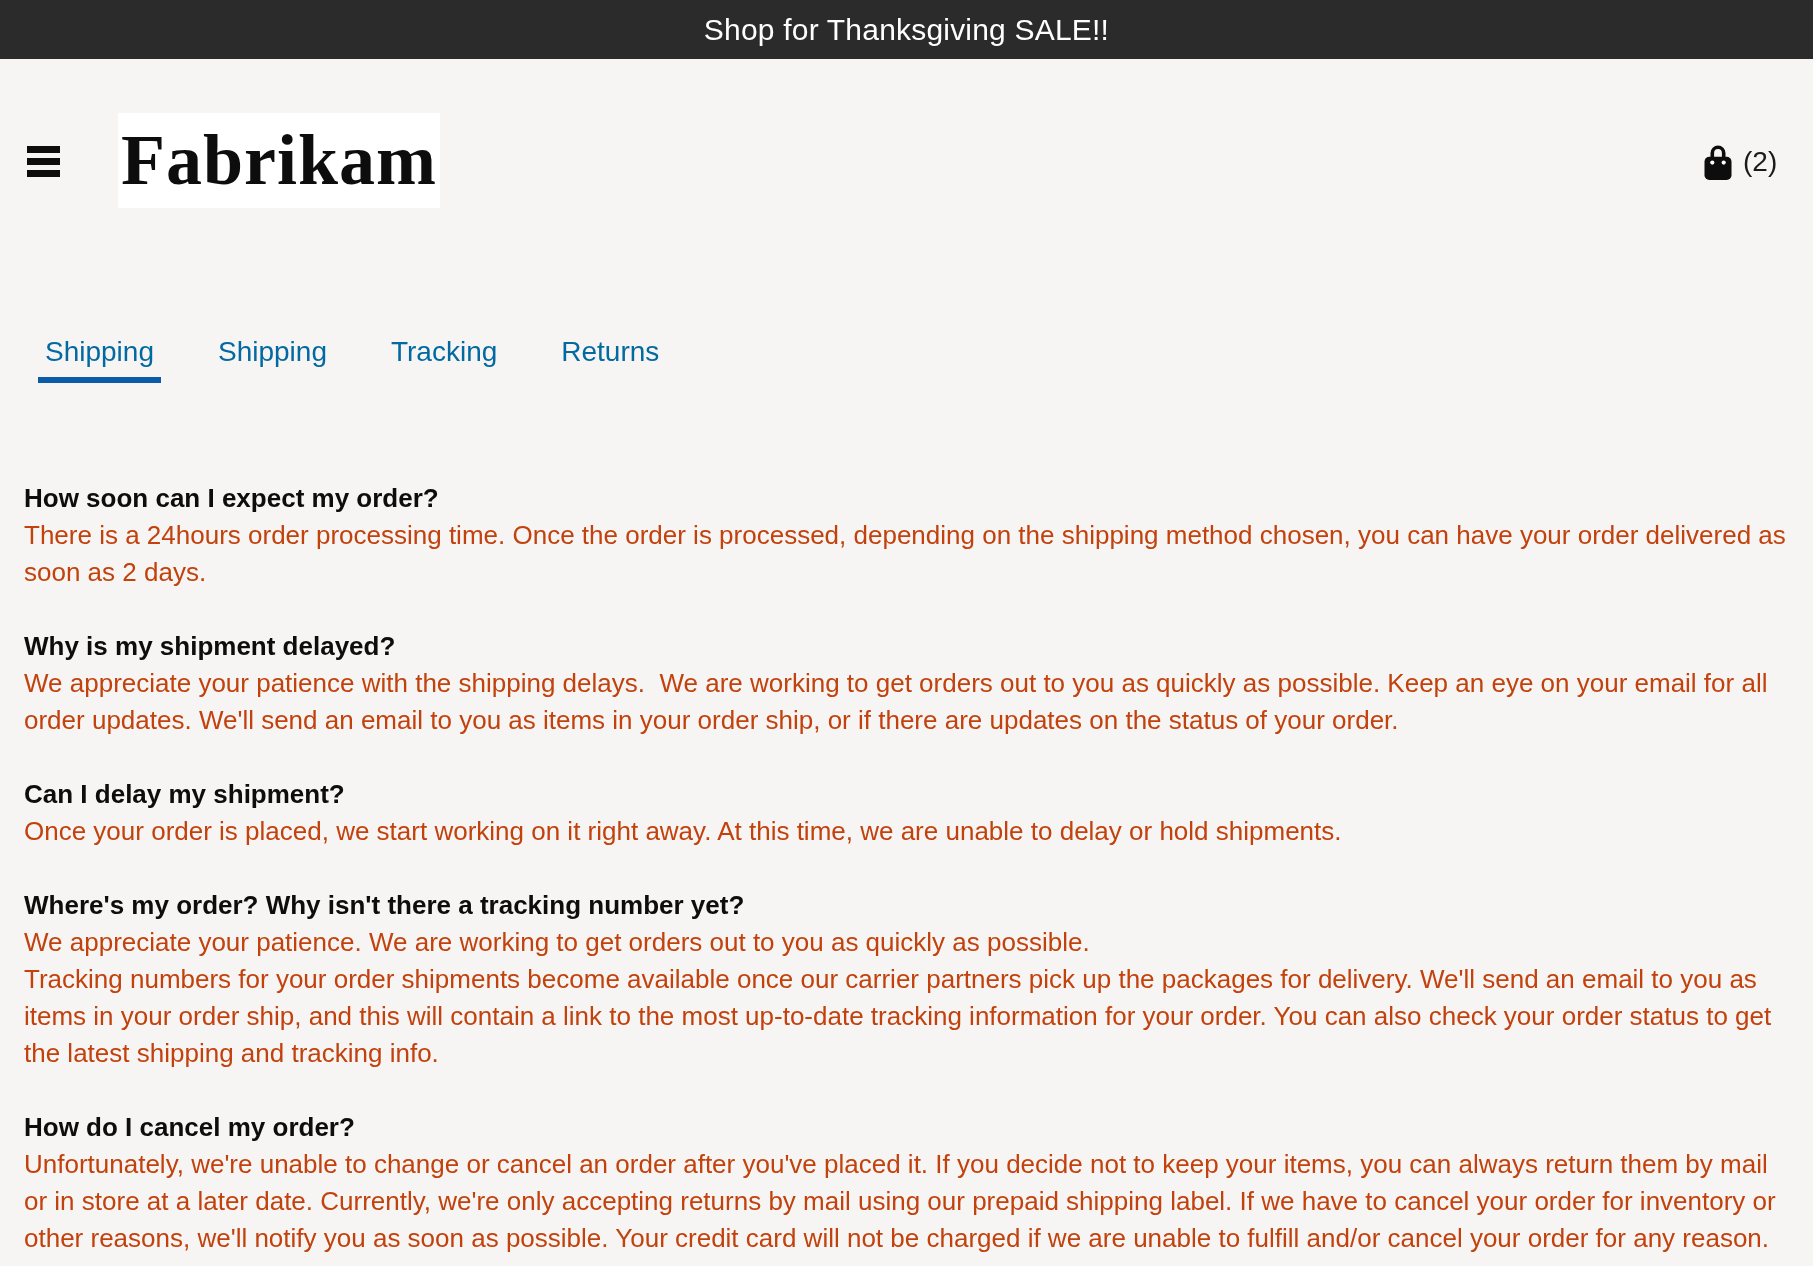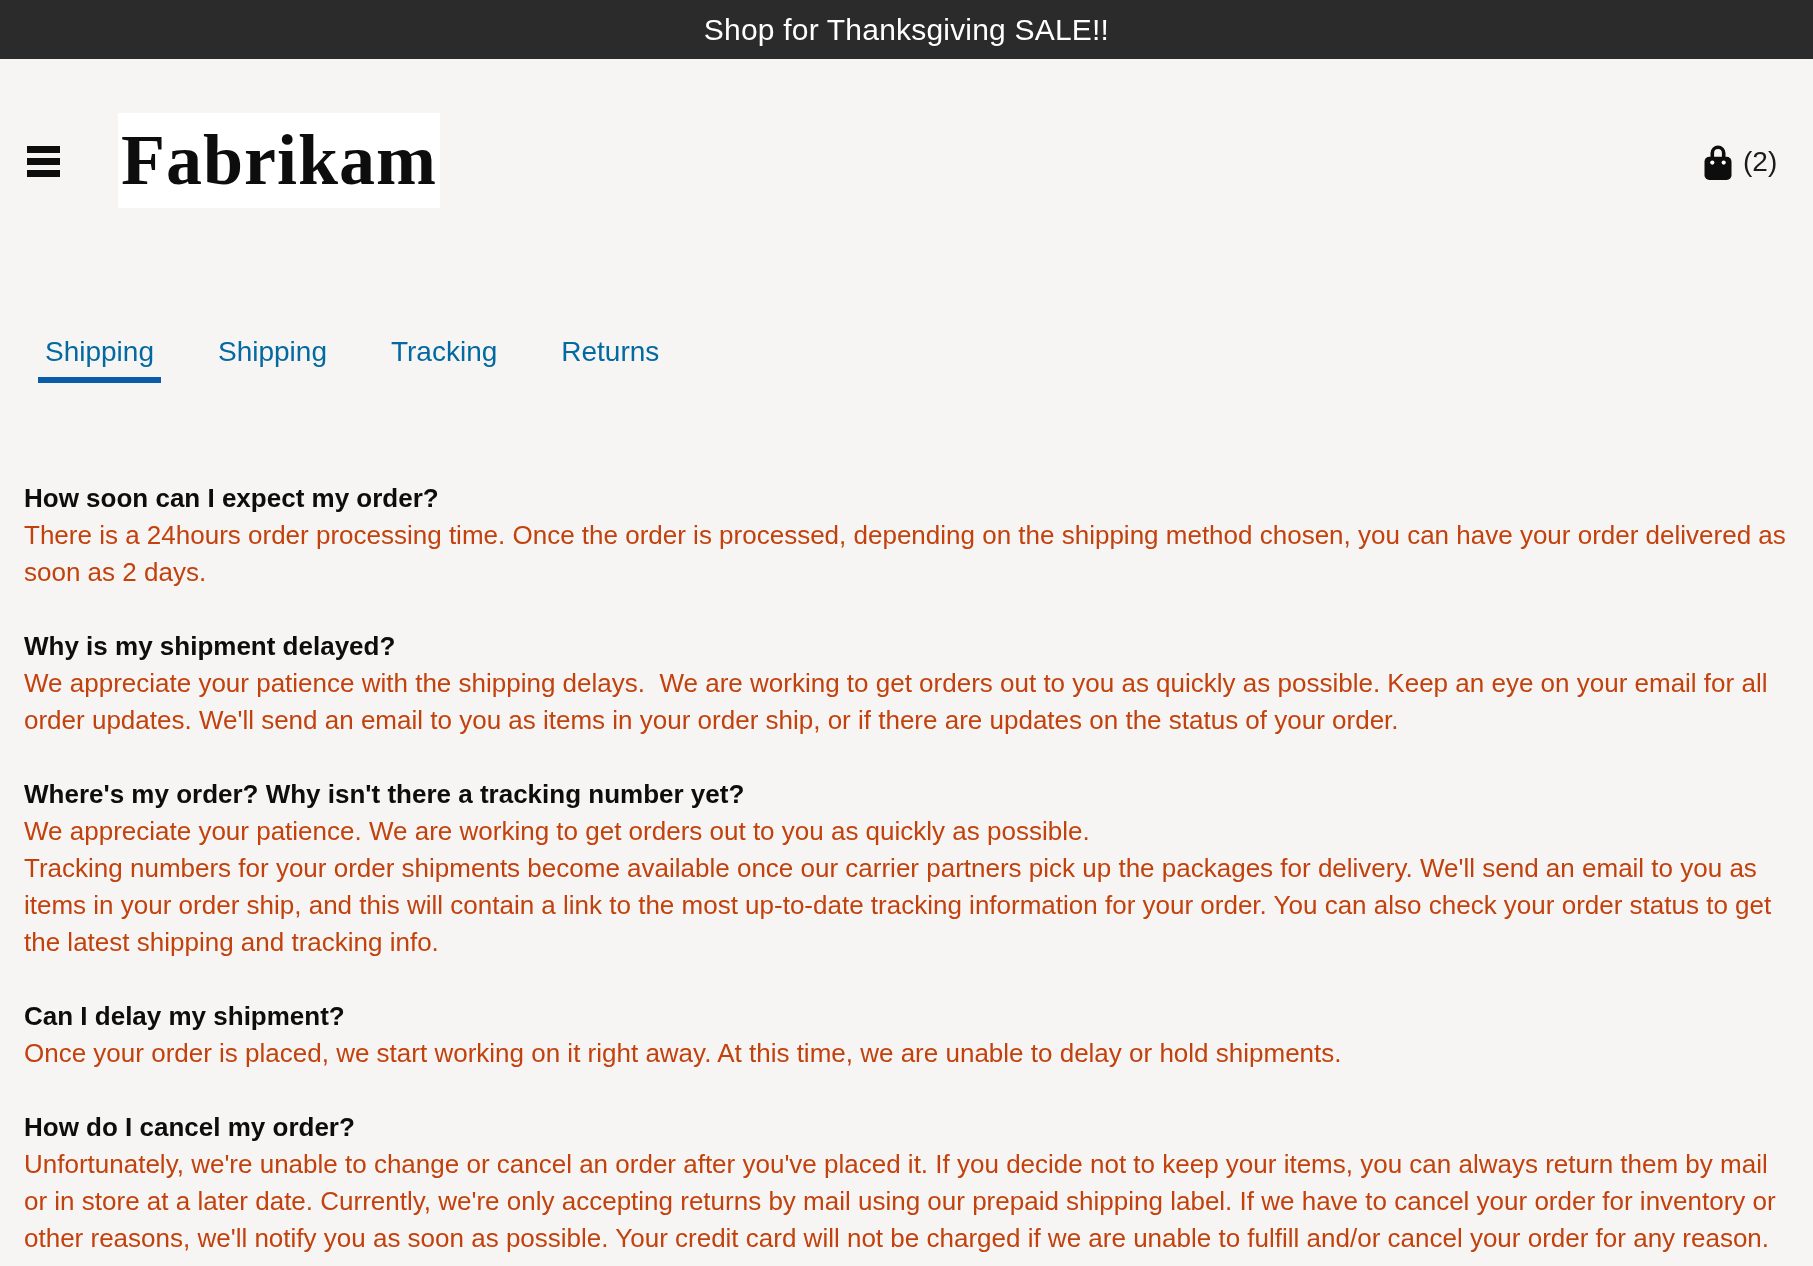--- a/index.html
+++ b/index.html
@@ -121,28 +121,28 @@
     <div class="faq-q">How soon can I expect my order?</div>
     <div class="faq-a">There is a 24hours order processing time. Once the order is processed, depending on the shipping method chosen, you can have your order delivered as soon as 2 days.</div>
   </div>
 
   <div class="faq-section">
     <div class="faq-q">Why is my shipment delayed?</div>
     <div class="faq-a">We appreciate your patience with the shipping delays.  We are working to get orders out to you as quickly as possible. Keep an eye on your email for all order updates. We'll send an email to you as items in your order ship, or if there are updates on the status of your order.</div>
   </div>
 
   <div class="faq-section">
+    <div class="faq-q">Can I delay my shipment?</div>
+    <div class="faq-a">Once your order is placed, we start working on it right away. At this time, we are unable to delay or hold shipments.</div>
+  </div>
+
+  <div class="faq-section">
     <div class="faq-q">Where's my order? Why isn't there a tracking number yet?</div>
     <div class="faq-a">We appreciate your patience. We are working to get orders out to you as quickly as possible.
 Tracking numbers for your order shipments become available once our carrier partners pick up the packages for delivery. We'll send an email to you as items in your order ship, and this will contain a link to the most up-to-date tracking information for your order. You can also check your order status to get the latest shipping and tracking info.</div>
-  </div>
-
-  <div class="faq-section">
-    <div class="faq-q">Can I delay my shipment?</div>
-    <div class="faq-a">Once your order is placed, we start working on it right away. At this time, we are unable to delay or hold shipments.</div>
   </div>
 
   <div class="faq-section">
     <div class="faq-q">How do I cancel my order?</div>
     <div class="faq-a">Unfortunately, we're unable to change or cancel an order after you've placed it. If you decide not to keep your items, you can always return them by mail or in store at a later date. Currently, we're only accepting returns by mail using our prepaid shipping label. If we have to cancel your order for inventory or other reasons, we'll notify you as soon as possible. Your credit card will not be charged if we are unable to fulfill and/or cancel your order for any reason.</div>
   </div>
 
 </div>
 
 </body></html>

